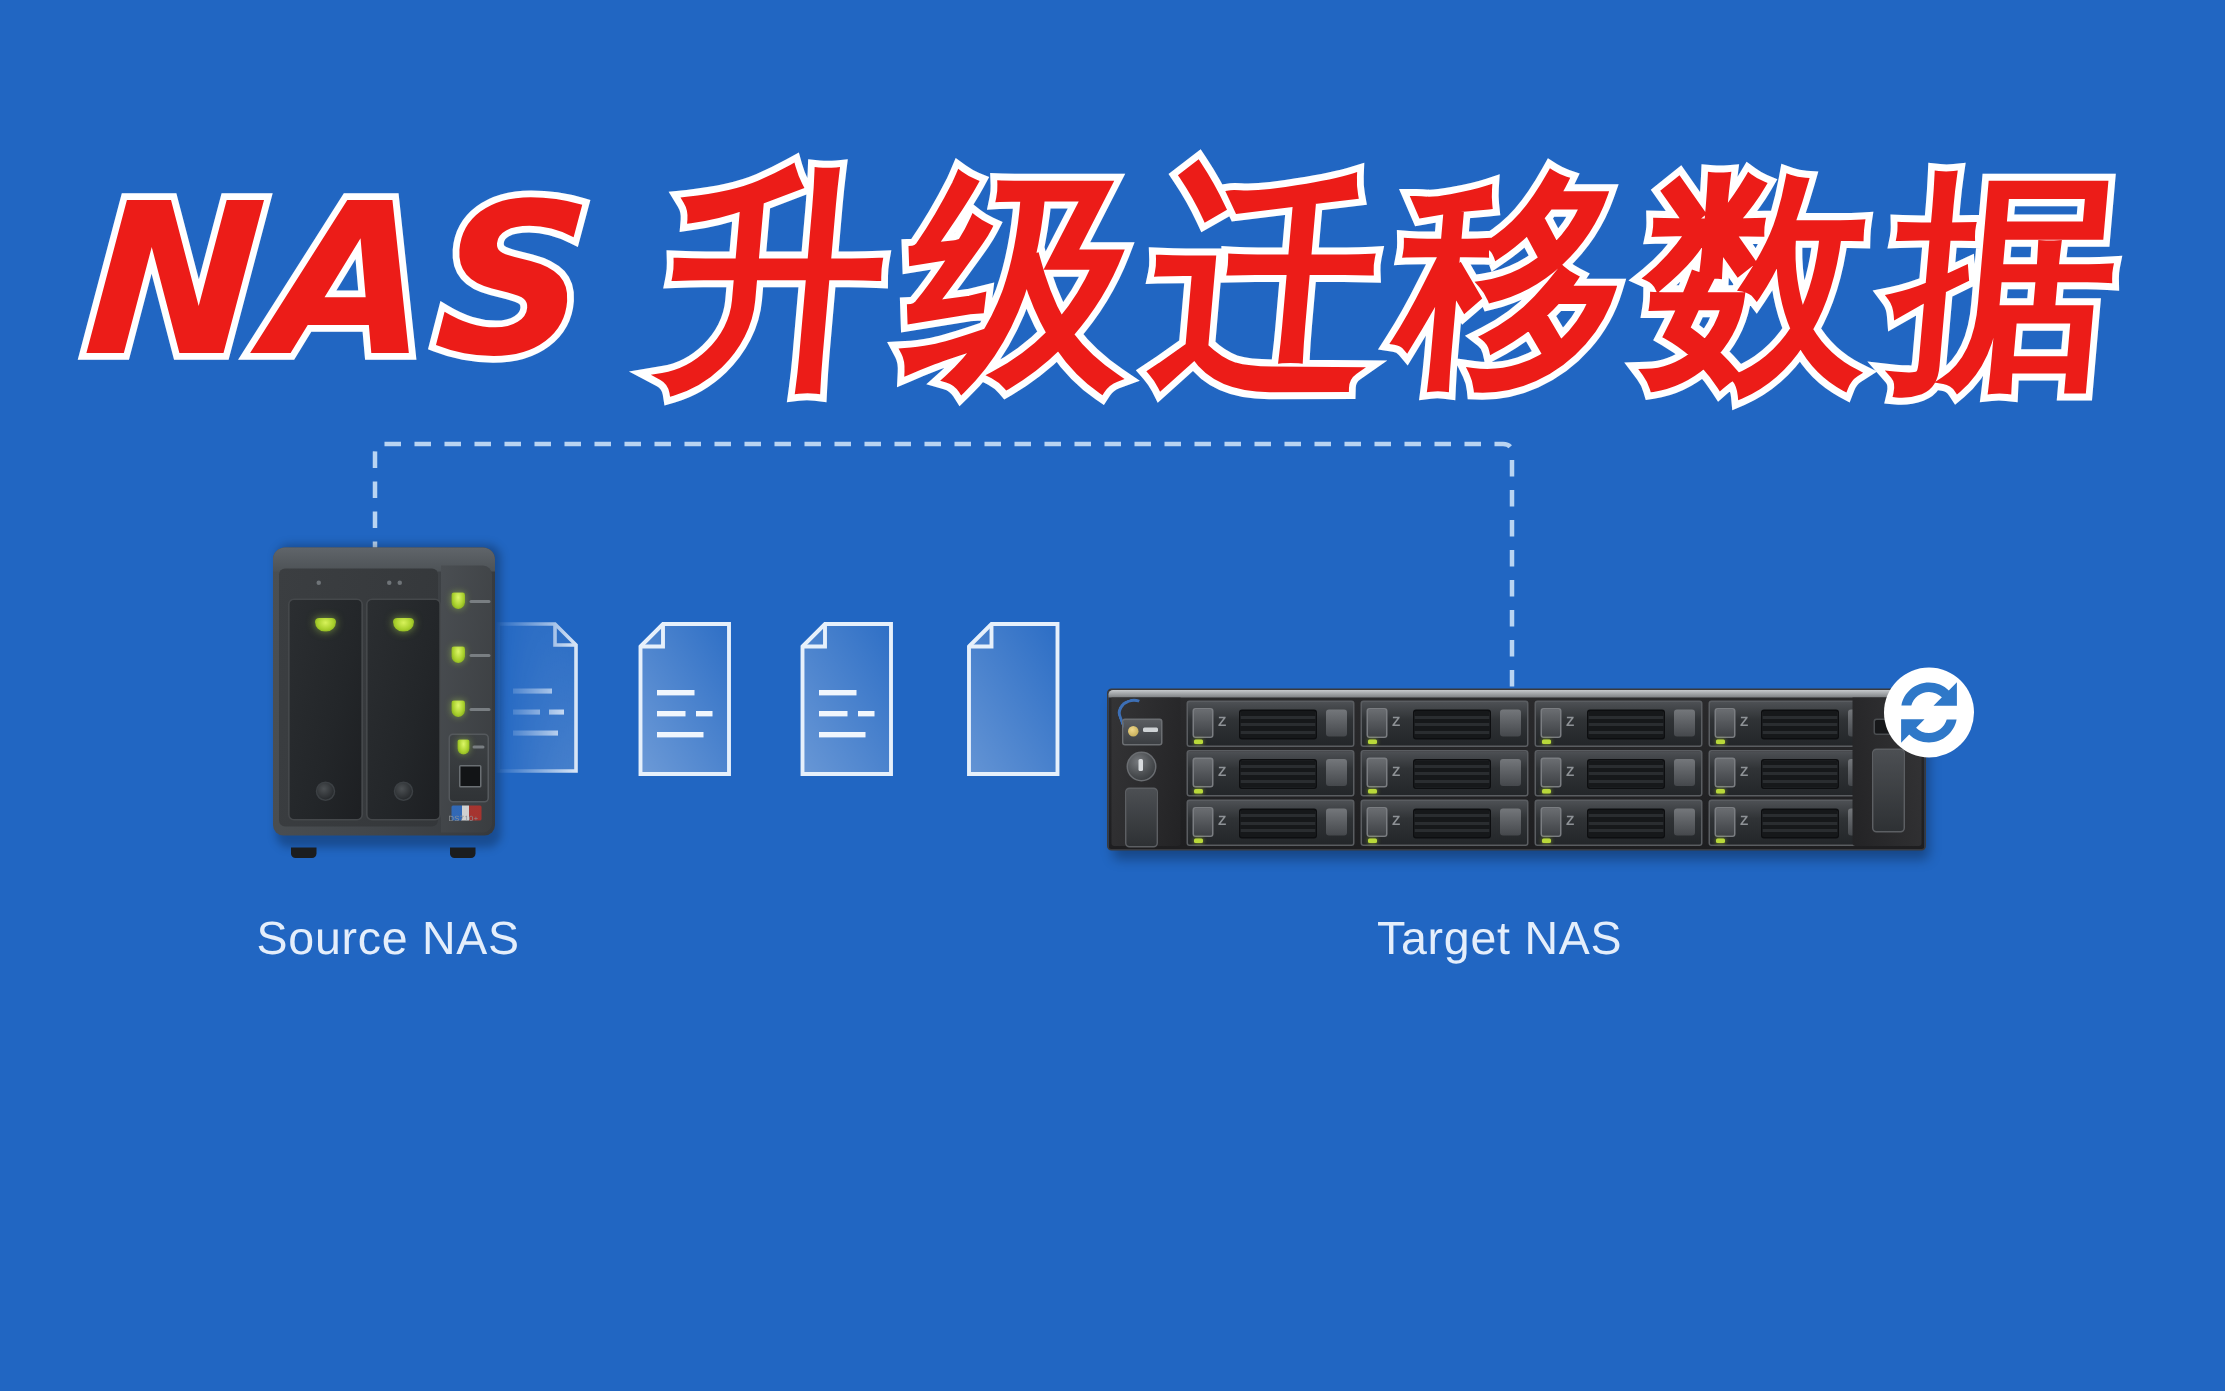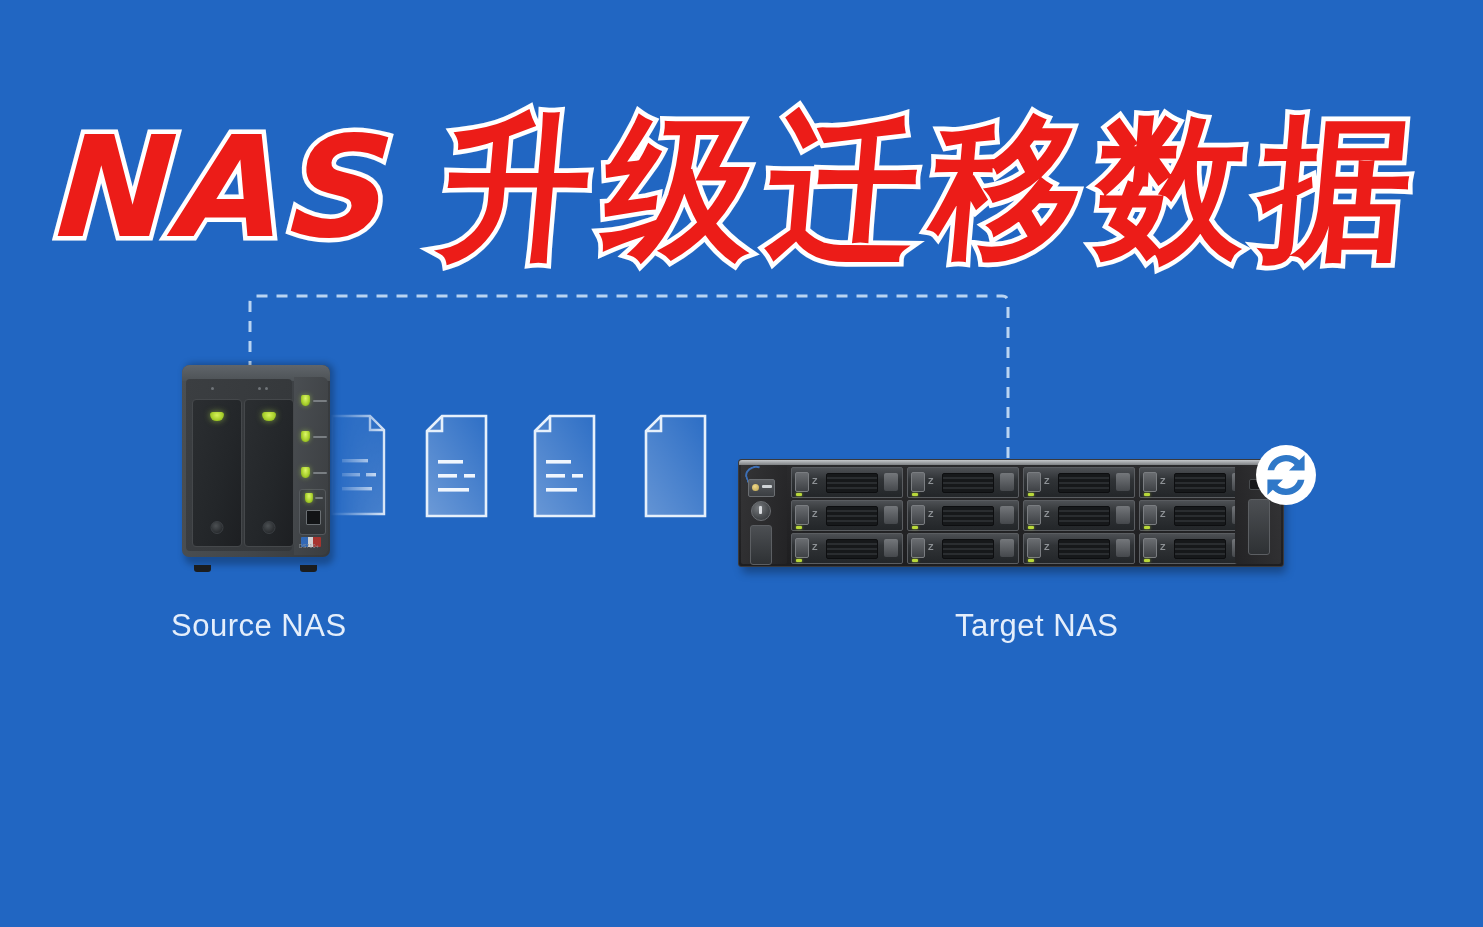--- a/index.html
+++ b/index.html
@@ -367,21 +367,21 @@
   .caption {
     position: absolute;
     font-family: "Liberation Sans", sans-serif;
     font-size: 31px;
     color: #e4eefb;
     letter-spacing: .5px;
     white-space: nowrap;
     text-align: center;
   }
   #caption-source { left: 171px; top: 608px; }
-  #caption-target { left: 918px; top: 608px; margin-left: 37px; }
+  #caption-target { left: 918px; top: 608px; }
 </style>
 </head>
 <body>
 
 <div id="stage">
 
   <div id="title">
     <span class="t-latin">NAS</span>
     <span class="t-gap"></span>
     <span class="t-cjk">升级迁移数据</span>

